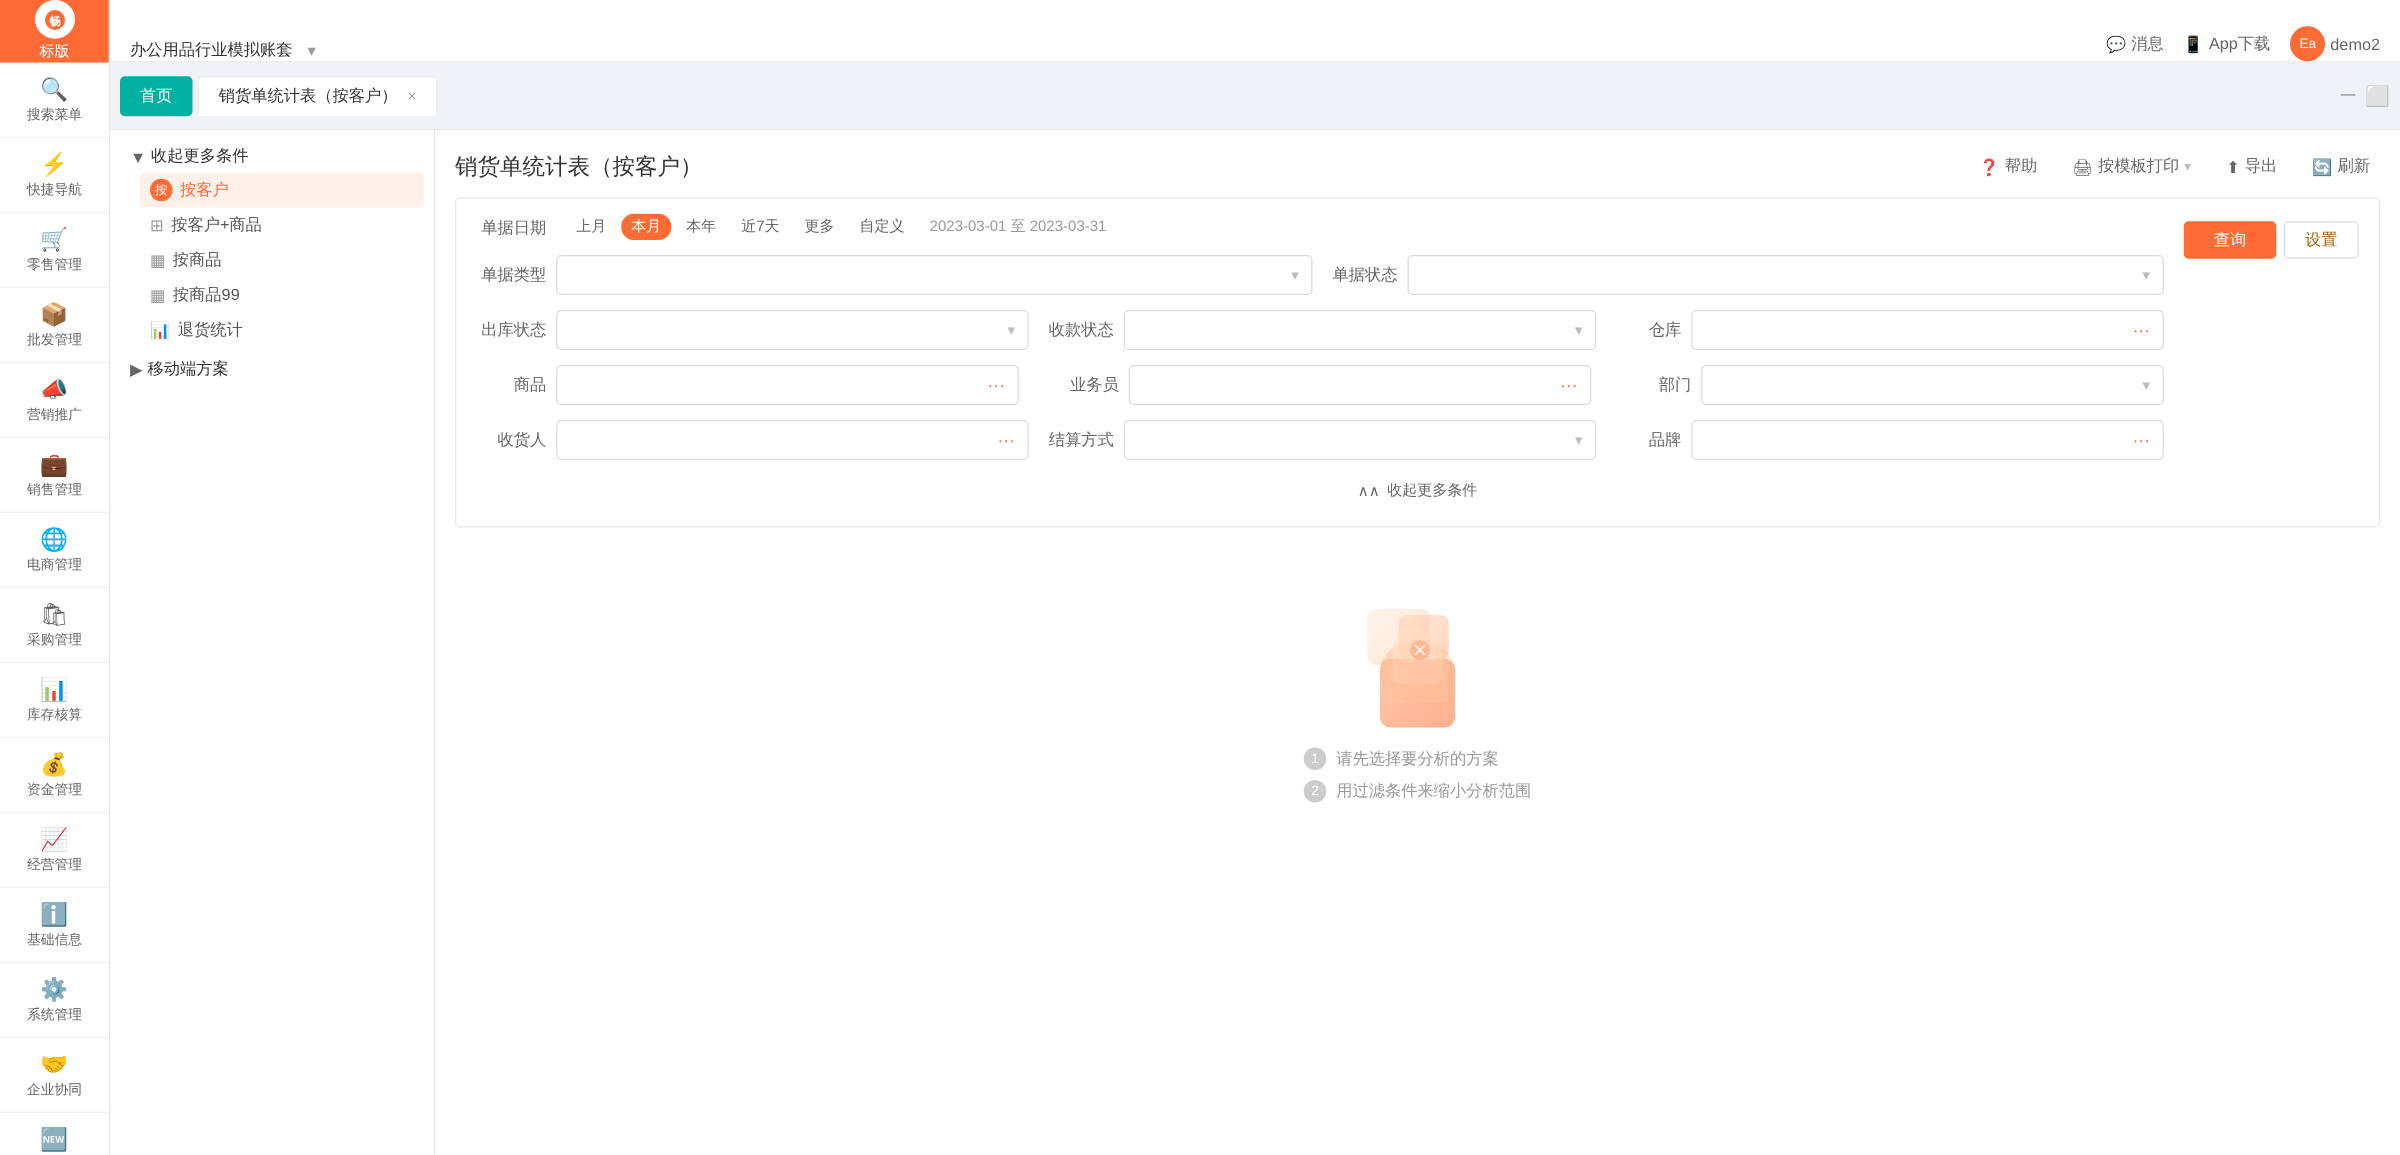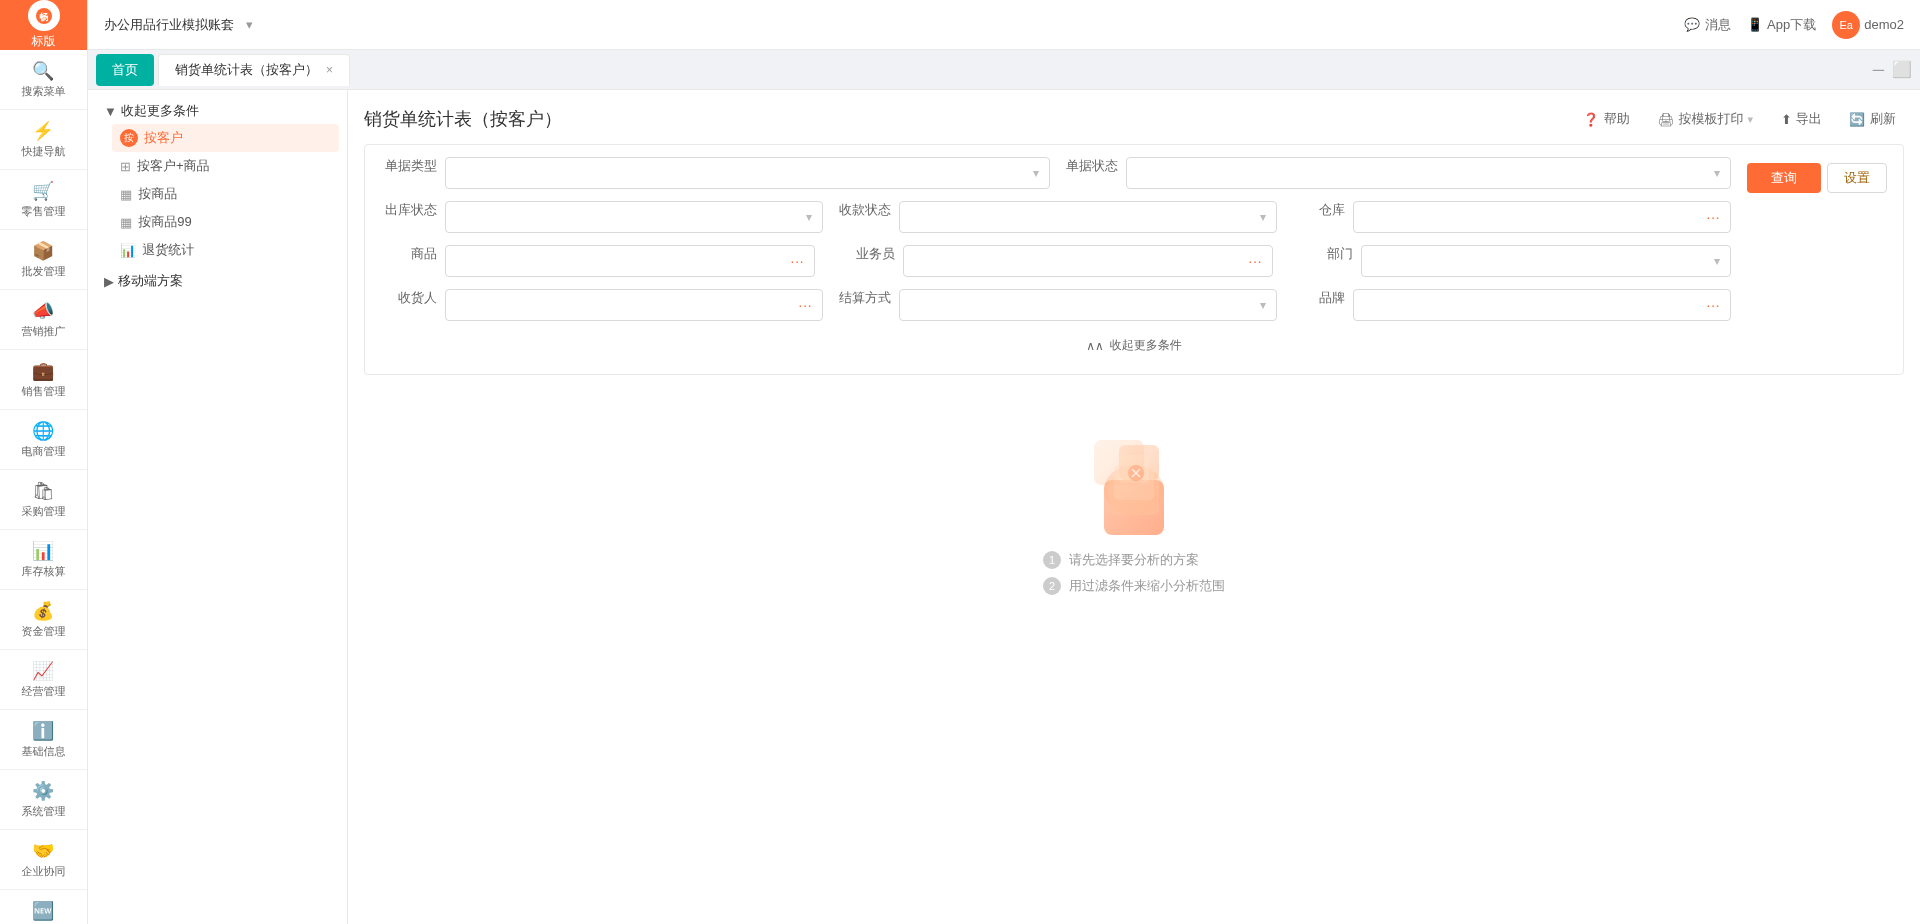--- a/index.html
+++ b/index.html
@@ -12,30 +12,30 @@
     .sidebar-logo .logo-text { color: #fff; font-size: 12px; margin-top: 2px; }
     .sidebar-menu { flex: 1; overflow-y: auto; }
     .sidebar-item { display: flex; flex-direction: column; align-items: center; padding: 10px 4px; cursor: pointer; border-bottom: 1px solid #f0f0f0; color: #666; transition: color 0.2s; }
     .sidebar-item .s-icon { font-size: 18px; margin-bottom: 2px; }
     .sidebar-item .s-label { font-size: 11px; text-align: center; }
 
     
     .main { flex: 1; display: flex; flex-direction: column; overflow: hidden; }
 
     
-    .topbar { height: 50px; background: #fff; border-bottom: 1px solid #e8e8e8; display: flex; align-items: center; padding: 0 16px; justify-content: space-between; }
+    .topbar { height: 50px; background: #fff; border-bottom: 1px solid #e8e8e8; display: flex; align-items: flex-end; padding: 0 16px; justify-content: space-between; }
     .topbar-left { display: flex; align-items: center; gap: 8px; font-size: 13px; color: #333; }
     .topbar-title { font-size: 13px; color: #333; }
     .topbar-dropdown { color: #999; cursor: pointer; margin-left: 4px; }
     .topbar-right { display: flex; align-items: center; gap: 16px; }
     .topbar-right-item { display: flex; align-items: center; gap: 4px; color: #666; cursor: pointer; font-size: 13px; }
     .user-avatar { width: 28px; height: 28px; border-radius: 50%; background: #ff6b35; display: flex; align-items: center; justify-content: center; color: #fff; font-size: 11px; }
 
     
-    .tabbar { height: 40px; background: #f0f2f5; display: flex; align-items: center; padding: 0 8px; border-bottom: 1px solid #e8e8e8; }
+    .tabbar { height: 54px; background: #f0f2f5; display: flex; align-items: center; padding: 0 8px; border-bottom: 1px solid #e8e8e8; }
     .tab { height: 32px; display: flex; align-items: center; padding: 0 16px; cursor: pointer; font-size: 13px; border-radius: 4px 4px 0 0; margin-right: 4px; color: #666; }
     .tab.active { background: #fff; color: #333; border: 1px solid #e8e8e8; border-bottom: 1px solid #fff; }
     .tab .tab-close { margin-left: 8px; color: #999; font-size: 12px; cursor: pointer; }
     .tab-home { background: #00b0a0; color: #fff; border-radius: 4px; }
 
     
     .content { flex: 1; display: flex; overflow: hidden; background: #fff; }
 
     
     .left-panel { width: 260px; background: #fff; border-right: 1px solid #e8e8e8; padding: 8px 0; flex-shrink: 0; overflow-y: auto; }
@@ -86,21 +86,21 @@
     .empty-state { display: flex; flex-direction: column; align-items: center; justify-content: center; padding: 60px 20px; }
     .empty-icon { width: 100px; height: 100px; margin-bottom: 16px; position: relative; }
     .empty-box { width: 60px; height: 55px; background: linear-gradient(135deg, #ffb08a 0%, #ff8c5a 100%); border-radius: 8px; position: absolute; bottom: 0; left: 20px; opacity: 0.7; }
     .empty-box2 { width: 40px; height: 35px; background: linear-gradient(135deg, #ffd0b0 0%, #ffb080 100%); border-radius: 6px; position: absolute; top: 10px; left: 35px; opacity: 0.5; }
     .empty-box3 { width: 50px; height: 45px; background: linear-gradient(135deg, #ffe0c8 0%, #ffc098 100%); border-radius: 7px; position: absolute; top: 5px; left: 10px; opacity: 0.4; }
     .empty-tips { color: #666; font-size: 14px; }
     .empty-tip { display: flex; align-items: center; gap: 8px; margin-bottom: 8px; color: #999; font-size: 13px; }
     .tip-num { width: 18px; height: 18px; border-radius: 50%; background: #ccc; color: #fff; display: flex; align-items: center; justify-content: center; font-size: 11px; flex-shrink: 0; }
 
     .full-row { display: flex; align-items: flex-start; gap: 8px; }
-    .filter-cell { display: flex; align-items: flex-start; gap: 8px; }
+    .filter-cell { display: flex; align-items: center; gap: 8px; }
   </style>
 </head>
 <body>
 
 <div class="sidebar">
   <div class="sidebar-logo">
     <div class="logo-icon">
       <svg width="20" height="20" viewBox="0 0 20 20">
         <circle cx="10" cy="10" r="8" fill="#ff6b35"></circle>
         <text x="10" y="14" text-anchor="middle" fill="white" font-size="9" font-weight="bold">畅</text>
@@ -272,20 +272,34 @@
             <span>刷新</span>
           </div>
         </div>
       </div>
 
       <div class="filter-area">
 
         <div class="full-row">
           <div style="flex:1;">
 
+            <div class="filter-row">
+              <span class="filter-label">单据日期</span>
+              <div class="filter-control">
+                <div class="date-tabs">
+                  <span class="date-tab">上月</span>
+                  <span class="date-tab active">本月</span>
+                  <span class="date-tab">本年</span>
+                  <span class="date-tab">近7天</span>
+                  <span class="date-tab">更多</span>
+                  <span class="date-tab">自定义</span>
+                  <span class="date-range">2023-03-01 至 2023-03-31</span>
+                </div>
+              </div>
+            </div>
 
             <div style="display:grid;grid-template-columns:1fr 1fr;gap:12px;margin-bottom:12px;">
               <div class="filter-cell">
                 <span class="filter-label">单据类型</span>
                 <div class="filter-select">
                   <span></span>
                   <span class="dropdown-icon">▾</span>
                 </div>
               </div>
               <div class="filter-cell">

